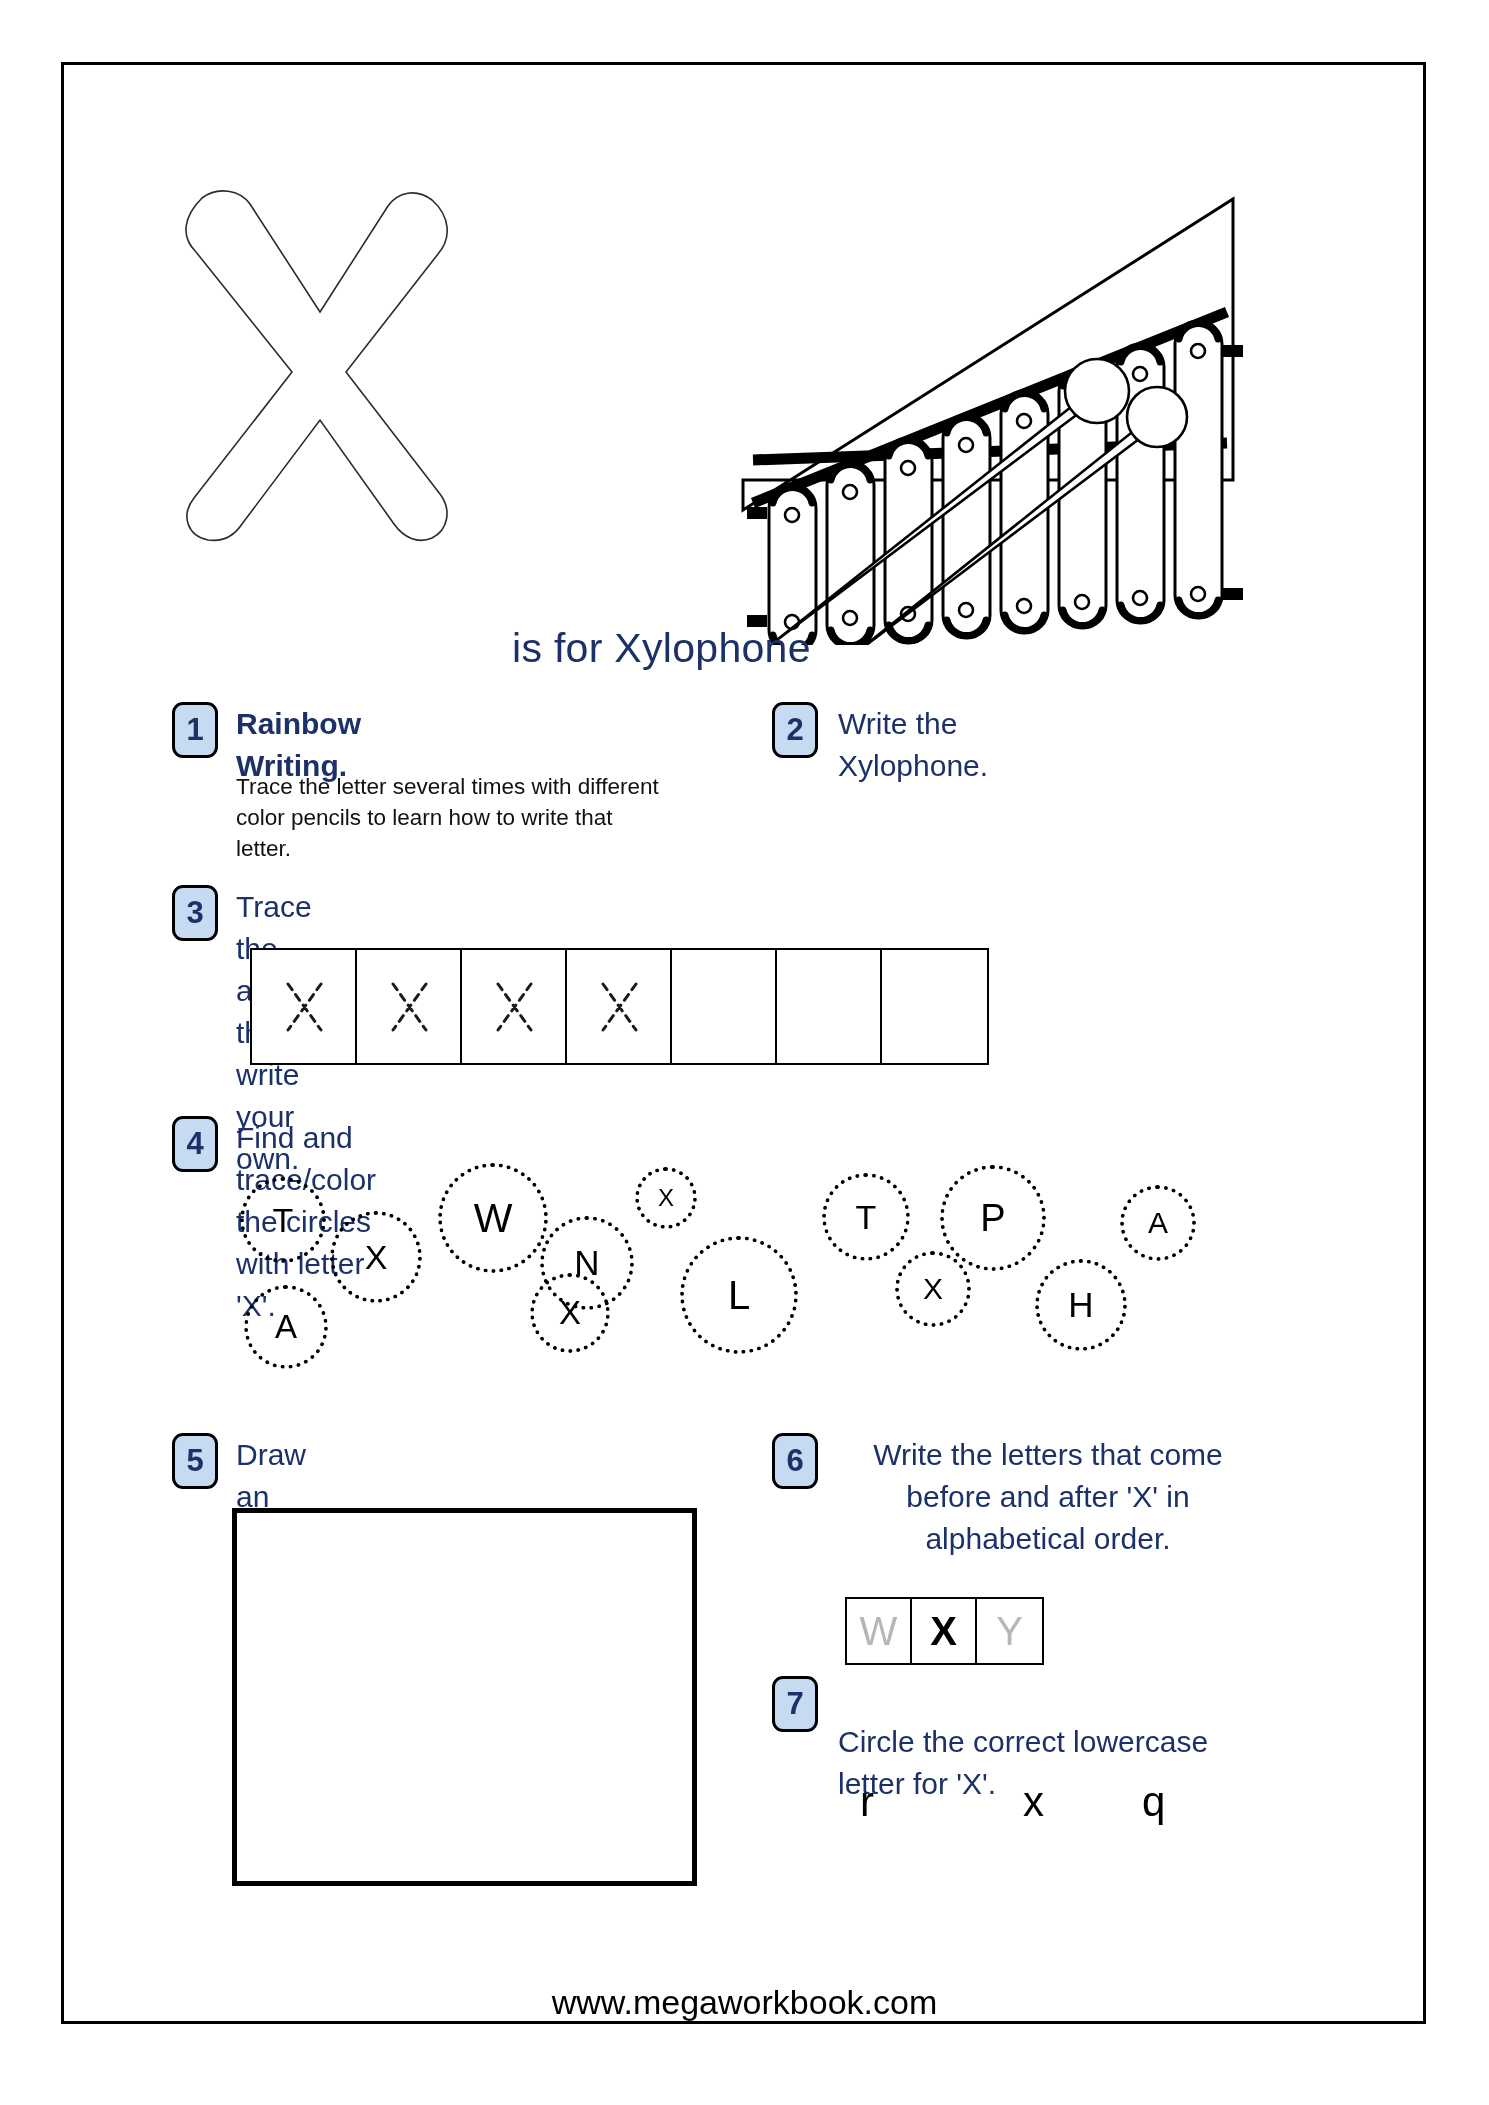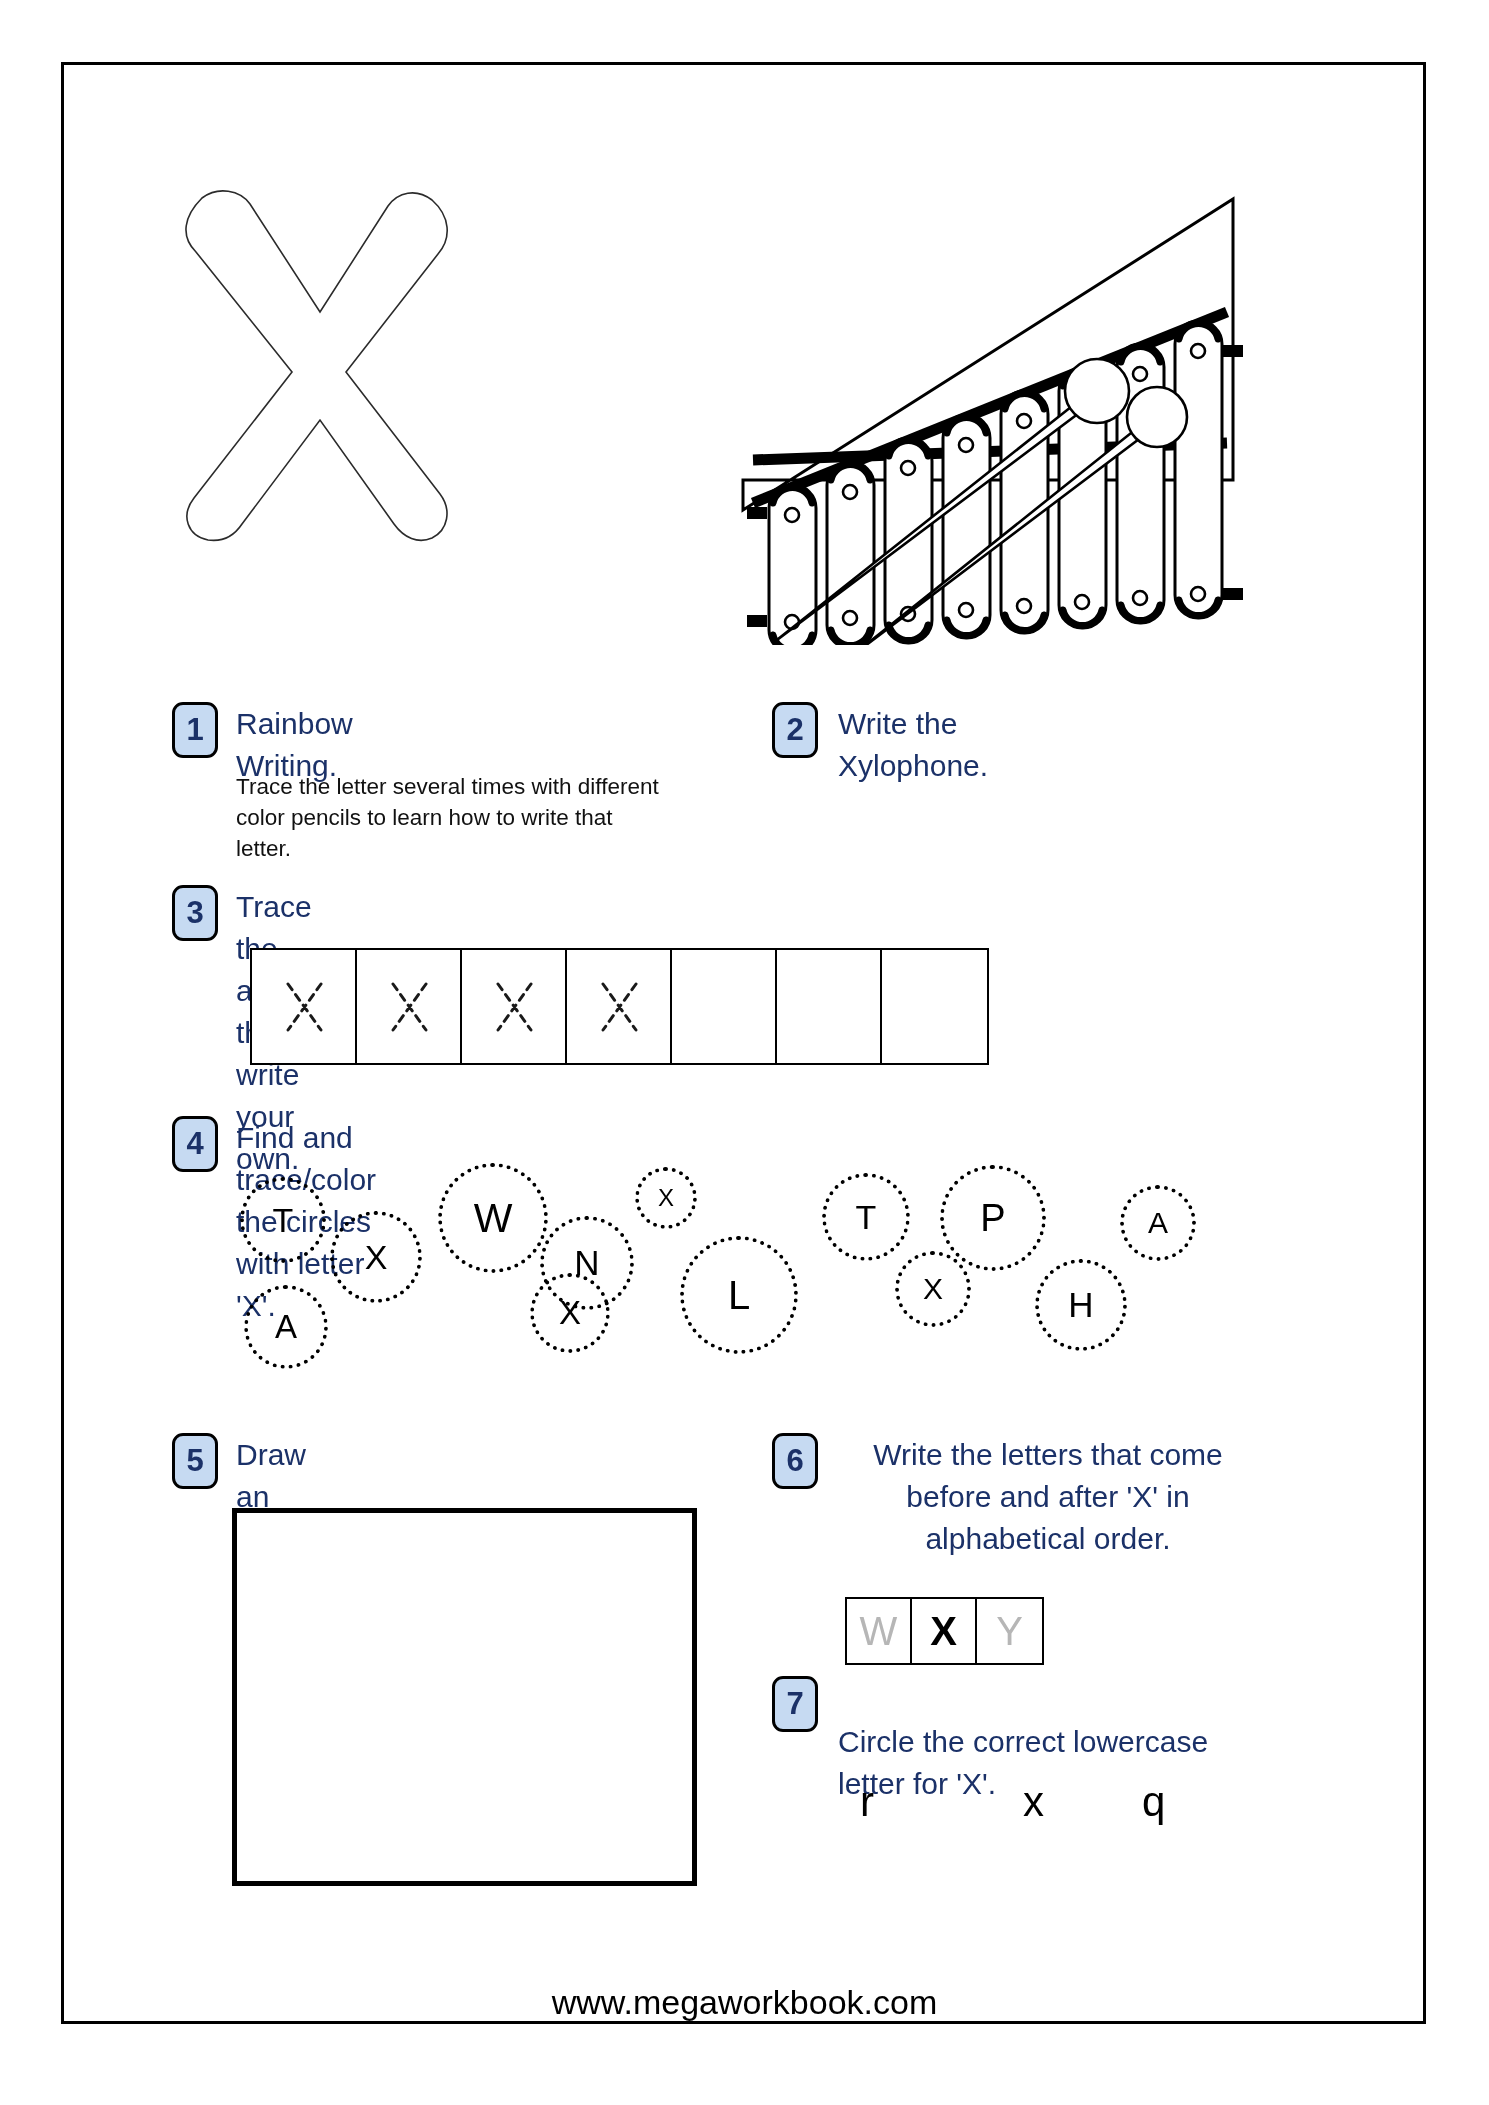--- a/index.html
+++ b/index.html
@@ -286,24 +286,25 @@
 
       <g stroke="#000000" stroke-width="2.6" fill="#ffffff">
         <polygon points="38,458 46,452 352,222 346,214"></polygon>
         <circle cx="362" cy="206" r="32"></circle>
         <polygon points="118,470 126,464 412,248 406,240"></polygon>
         <circle cx="422" cy="232" r="30"></circle>
       </g>
     </svg>
   </div>
 
+  <div id="is-for-line">is for Xylophone</div>
 
   <div class="task">
     <div class="badge" style="left:172px; top:702px;">1</div>
-    <div class="task-title" style="left:236px; top:703px;">Rainbow Writing.</div>
+    <div class="task-title" style="left:236px; top:703px;font-weight:bold;">Rainbow Writing.</div>
     <div class="task-sub" style="left:236px; top:755px; width:470px;">Trace the letter several times with different
 color pencils to learn how to write that
 letter.</div>
   </div>
 
   <div class="task">
     <div class="badge" style="left:772px; top:702px;">2</div>
     <div class="task-title" style="left:838px; top:703px;">Write the Xylophone.</div>
   </div>
 

